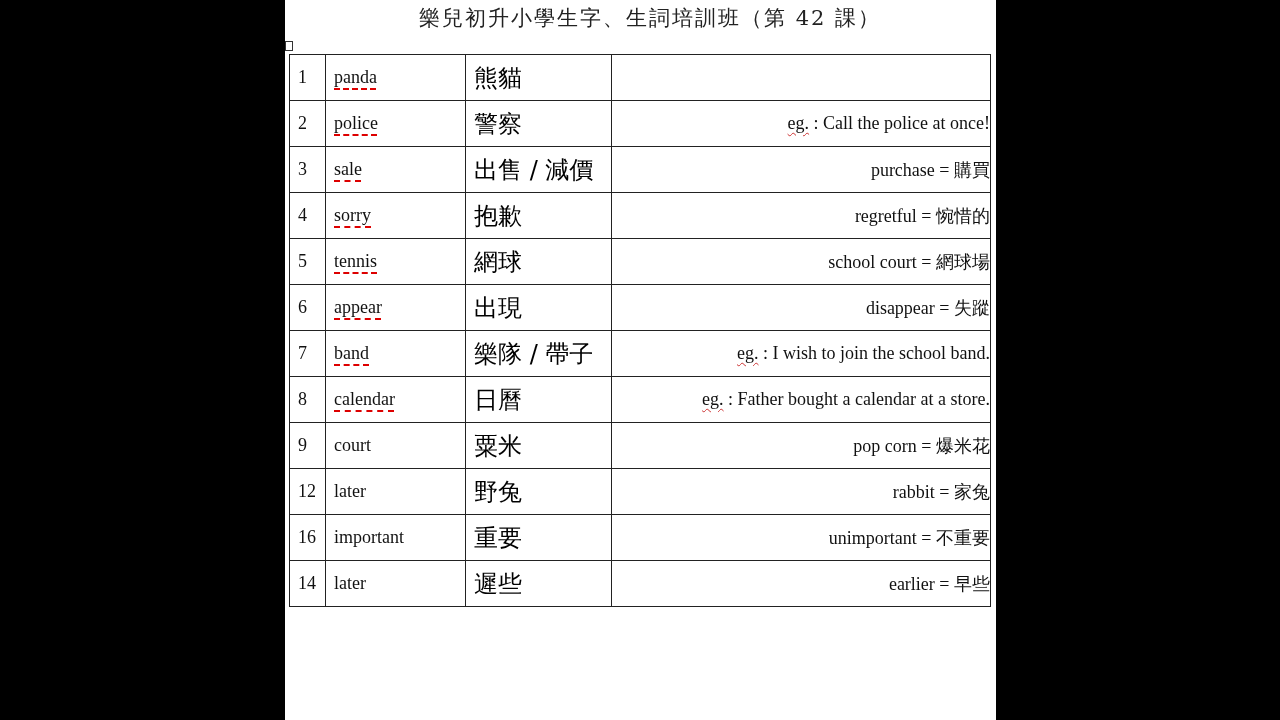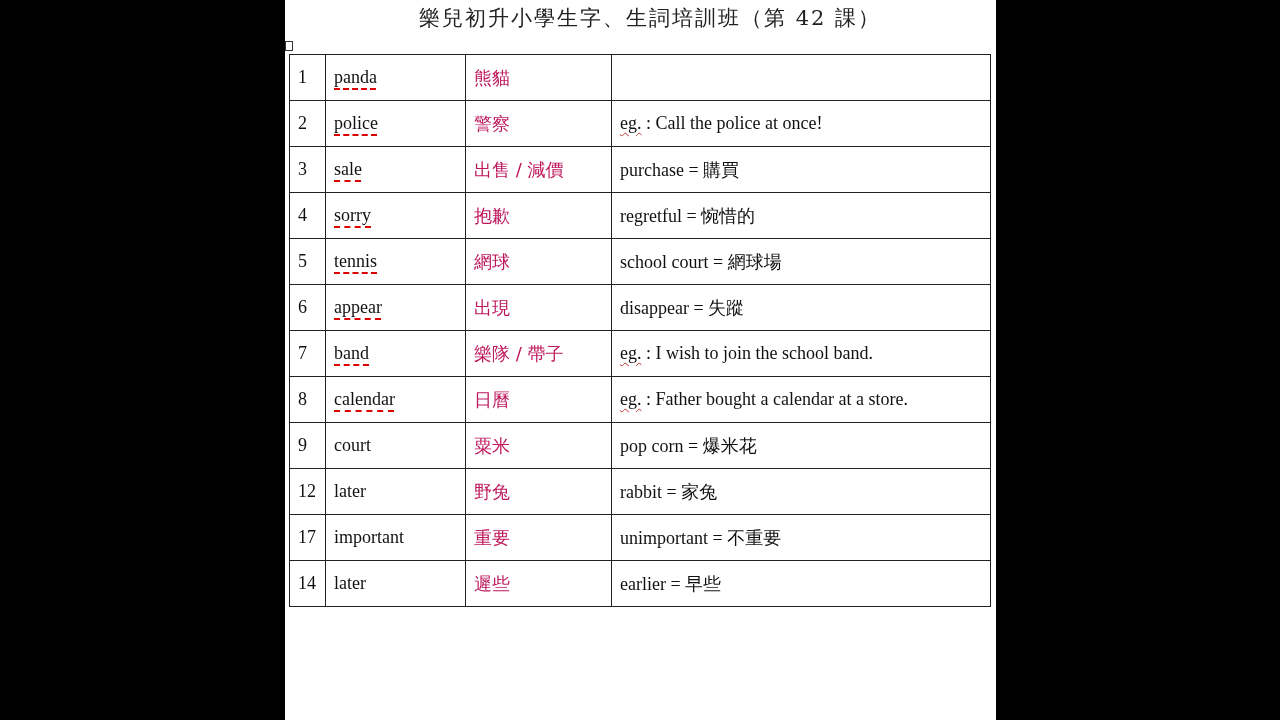--- a/index.html
+++ b/index.html
@@ -6,22 +6,22 @@
     body { width:1280px; height:720px; background:#000; position:relative; overflow:hidden; }
     .page { position:absolute; left:285px; top:0; width:711px; height:720px; background:#fff; }
     .title { position:absolute; left:0; top:4px; width:730px; text-align:center;
       font-family:"DejaVu Serif", serif; font-size:21px; color:#222; letter-spacing:2px; }
     .anchor { position:absolute; left:0; top:41px; width:6px; height:8px; border:1px solid #333; background:#fff; }
     table { position:absolute; left:4px; top:54px; border-collapse:collapse;
       font-family:"Liberation Serif", serif; font-size:18px; color:#111; }
     td { border:1.5px solid #222; height:46px; padding:0 0 0 8px; vertical-align:middle; box-sizing:border-box; }
     td.num { width:36px; padding-left:8px; }
     td.word { width:140px; }
-    td.zh { width:146px; font-family:"DejaVu Sans", sans-serif; font-size:18px; color:#be185d; }
-    td.note { width:379px; }
+    td.zh { width:146px; font-family:"DejaVu Sans", sans-serif; font-size:24px; color:#000000; }
+    td.note { width:379px;text-align:right; }
     .eg { text-decoration: underline wavy #c33; text-decoration-thickness:1px; text-underline-offset:3px; }
     .ink { text-decoration: underline dashed #d00; text-decoration-thickness:2px; text-underline-offset:5px; }
   </style>
 </head>
 <body>
 
 <div class="page">
   <div class="title">樂兒初升小學生字、生詞培訓班（第 42 課）</div>
   <div class="anchor"></div>
   <table>
@@ -80,21 +80,21 @@
           <td class="zh">粟米</td>
           <td class="note"><span class="eg"></span><span>pop corn =  爆米花</span></td>
         </tr>
         <tr>
           <td class="num">12</td>
           <td class="word"><span class="">later</span></td>
           <td class="zh">野兔</td>
           <td class="note"><span class="eg"></span><span>rabbit =  家兔</span></td>
         </tr>
         <tr>
-          <td class="num">17</td>
+          <td class="num">16</td>
           <td class="word"><span class="">important</span></td>
           <td class="zh">重要</td>
           <td class="note"><span class="eg"></span><span>unimportant =  不重要</span></td>
         </tr>
         <tr>
           <td class="num">14</td>
           <td class="word"><span class="">later</span></td>
           <td class="zh">遲些</td>
           <td class="note"><span class="eg"></span><span>earlier =  早些</span></td>
         </tr>

